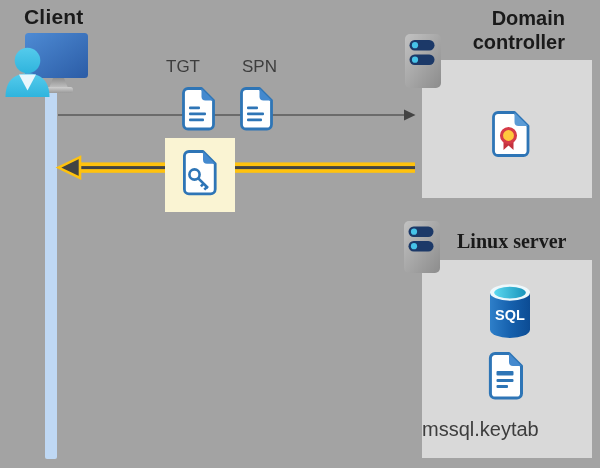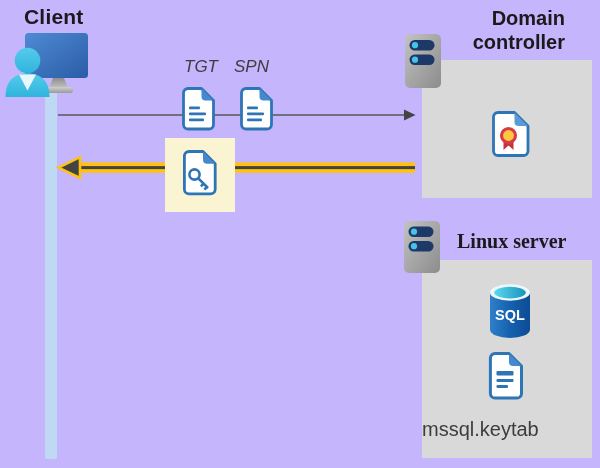--- a/index.html
+++ b/index.html
@@ -1,39 +1,39 @@
 <!DOCTYPE html>
 <html style="--accent-gold: #FFC20E; --highlight-yellow: #FAF4D3; --panel-gray: #D9D9D9; --timeline-blue: #BFD8F4; --doc-blue: #2E75B6; --doc-fold-blue: #4489CE; --cert-fold-blue: #5B9BD5; --cert-red: #D63B47; --cert-yellow: #FFC83D; --server-bar-navy: #1C3968; --server-dot-cyan: #47C3E8; --person-cyan: #3EC1E6; --arrow-gray: #595959; --arrow-dark: #434343; --text-dark: #1A1A1A; --text-mid: #3D3D3D;"><head>
 <meta charset="utf-8">
 <style>
   html,body{margin:0;padding:0;background:#fff;}
   .canvas{
-    position:relative;width:600px;height:468px;background:#c4b5fd;overflow:hidden;
+    position:relative;width:600px;height:468px;background:#a3a3a3;overflow:hidden;
     font-family:"Liberation Sans",sans-serif;
   }
   .abs{position:absolute;}
   .timeline{
     left:45px;top:90px;width:12px;height:369px;
     background:var(--timeline-blue,#BFD8F4);border-radius:2px;
   }
   .panel{background:var(--panel-gray,#D9D9D9);}
   .panel-dc{left:422px;top:60px;width:170px;height:138px;}
   .panel-linux{left:422px;top:260px;width:170px;height:198px;}
   .highlight{
     left:165px;top:138px;width:70px;height:74px;
     background:var(--highlight-yellow,#FAF4D3);
   }
   .arrow-layer{left:0;top:0;width:600px;height:468px;pointer-events:none;}
   .lbl{color:var(--text-dark,#1A1A1A);}
   .lbl-client{left:24px;top:5px;font-size:21px;font-weight:700;letter-spacing:.2px;}
   .lbl-dc{left:455px;top:6px;width:110px;font-size:20px;font-weight:700;line-height:24px;text-align:right;}
   .lbl-linux{left:457px;top:230px;font-size:20px;font-weight:700;white-space:nowrap;font-family:Liberation Serif, serif;}
-  .lbl-ticket{top:57px;width:52px;text-align:right;font-size:17px;color:var(--text-mid,#3D3D3D);font-style:italic;}
+  .lbl-ticket{top:57px;width:52px;text-align:left;font-size:17px;color:var(--text-mid,#3D3D3D);}
   .lbl-tgt{left:166px;}
-  .lbl-spn{left:217px;}
+  .lbl-spn{left:242px;}
   .lbl-keytab{left:422px;top:418px;width:166px;font-size:20px;color:var(--text-mid,#3D3D3D);}
   svg{display:block;}
 </style>
 </head>
 <body>
 
 <div class="canvas">
 
   <div class="abs timeline"></div>
 

